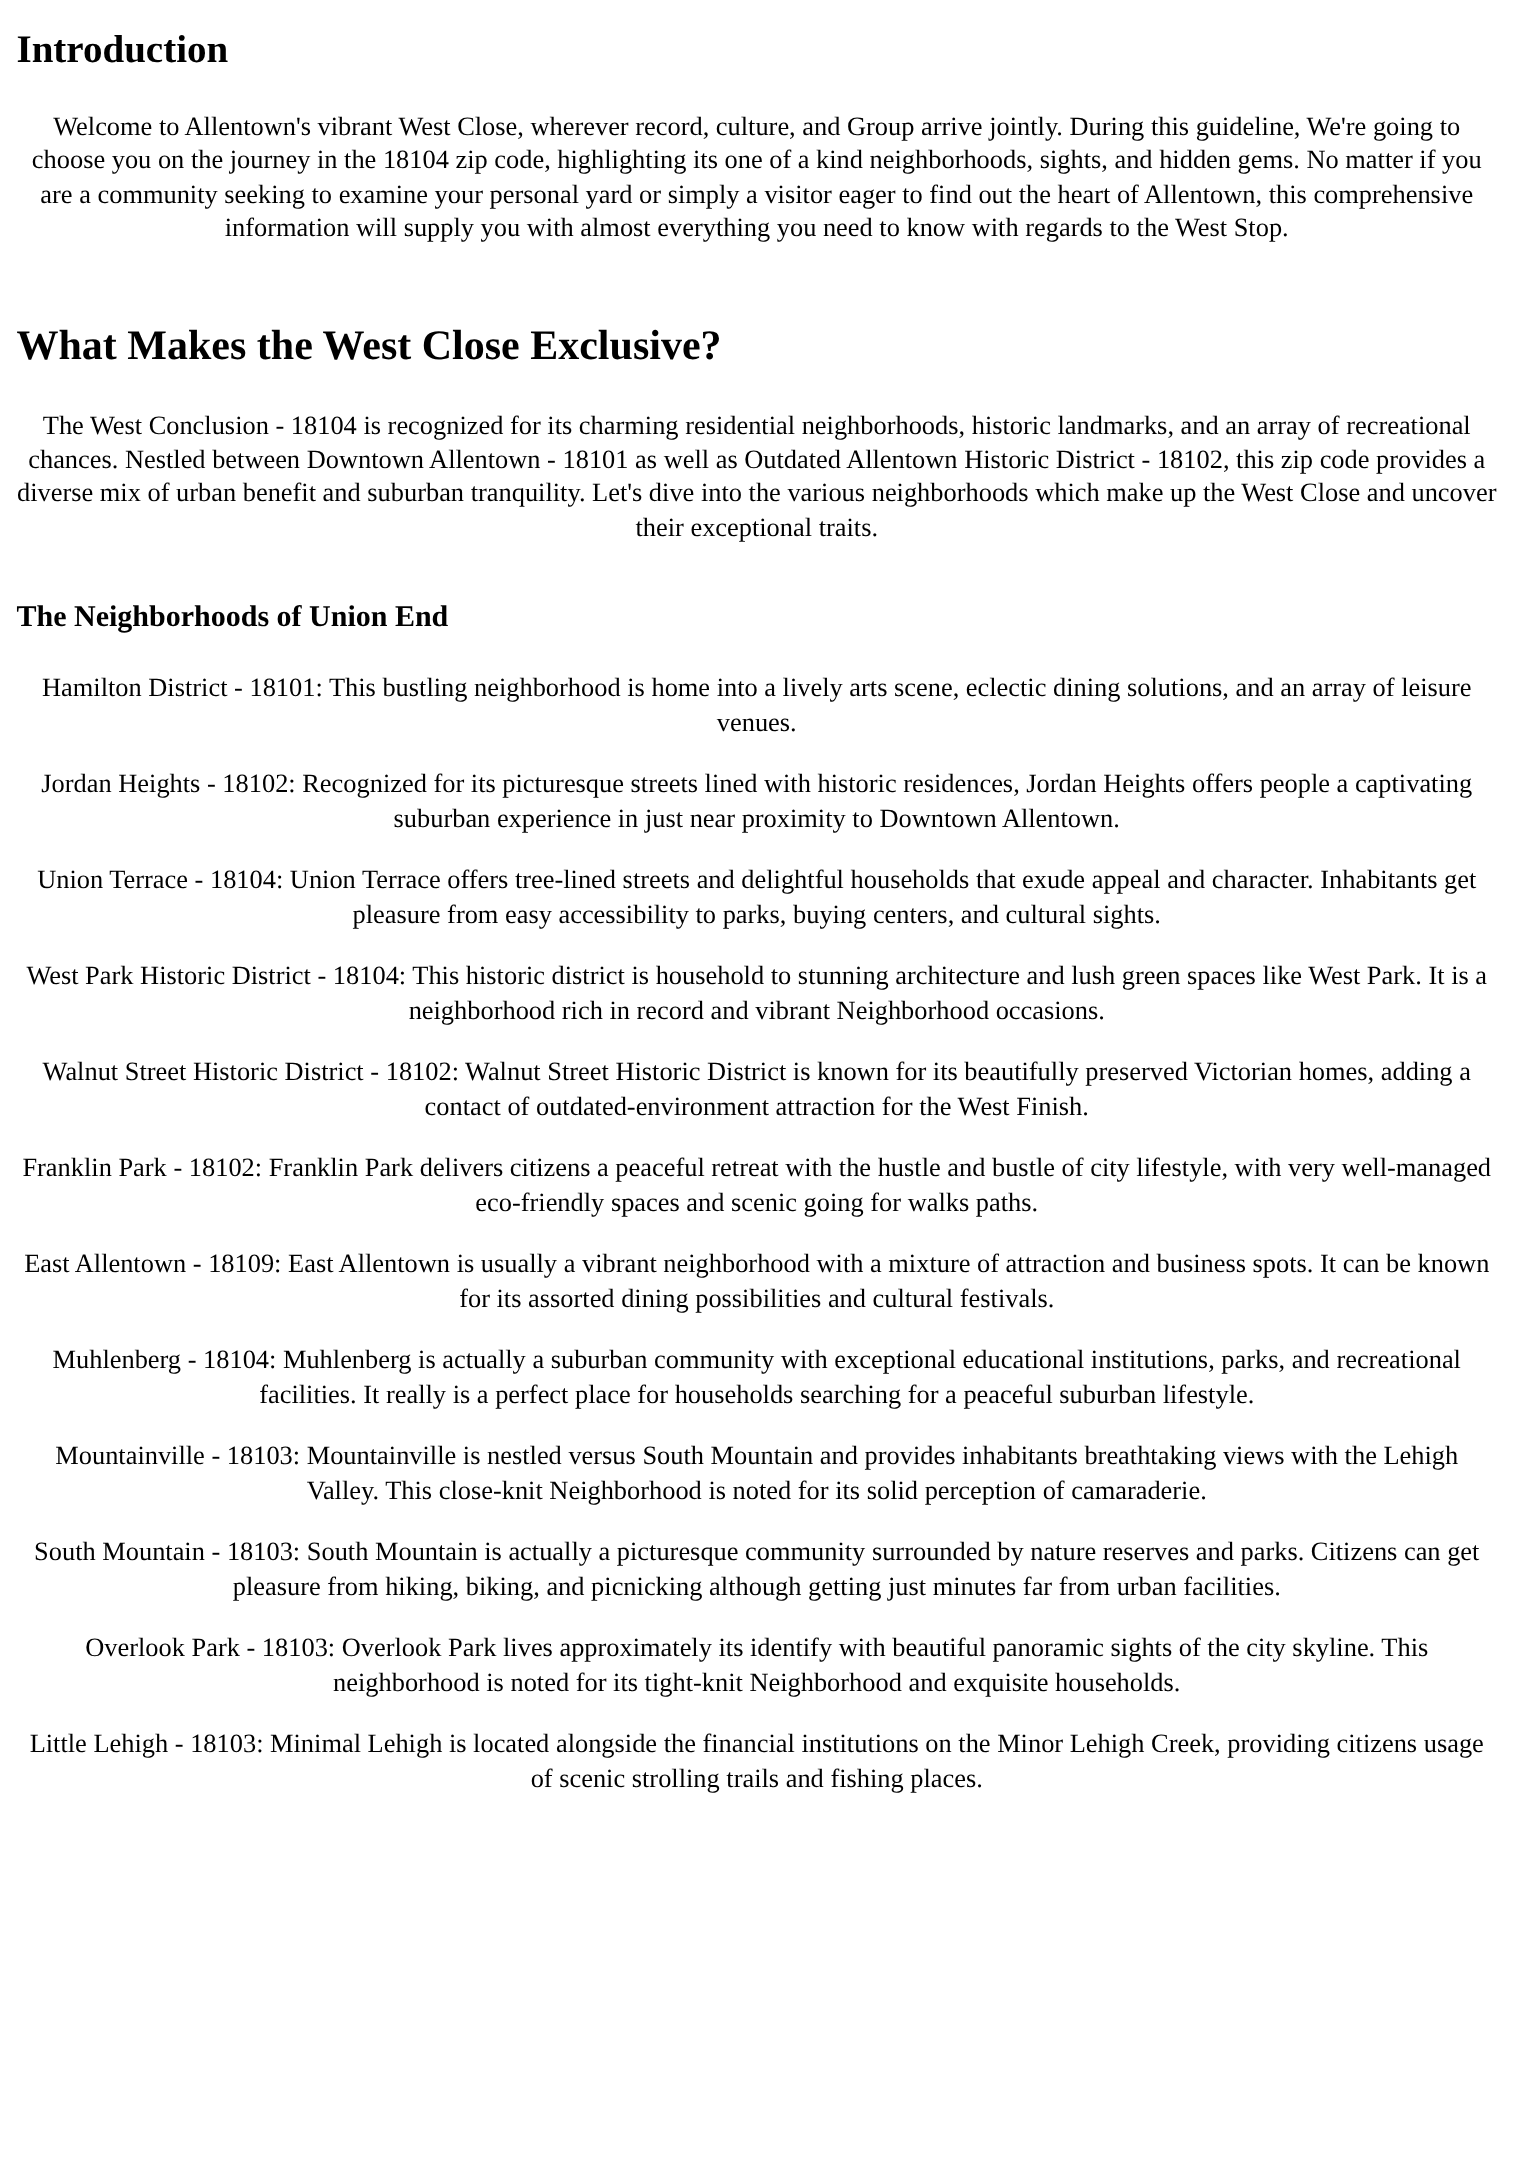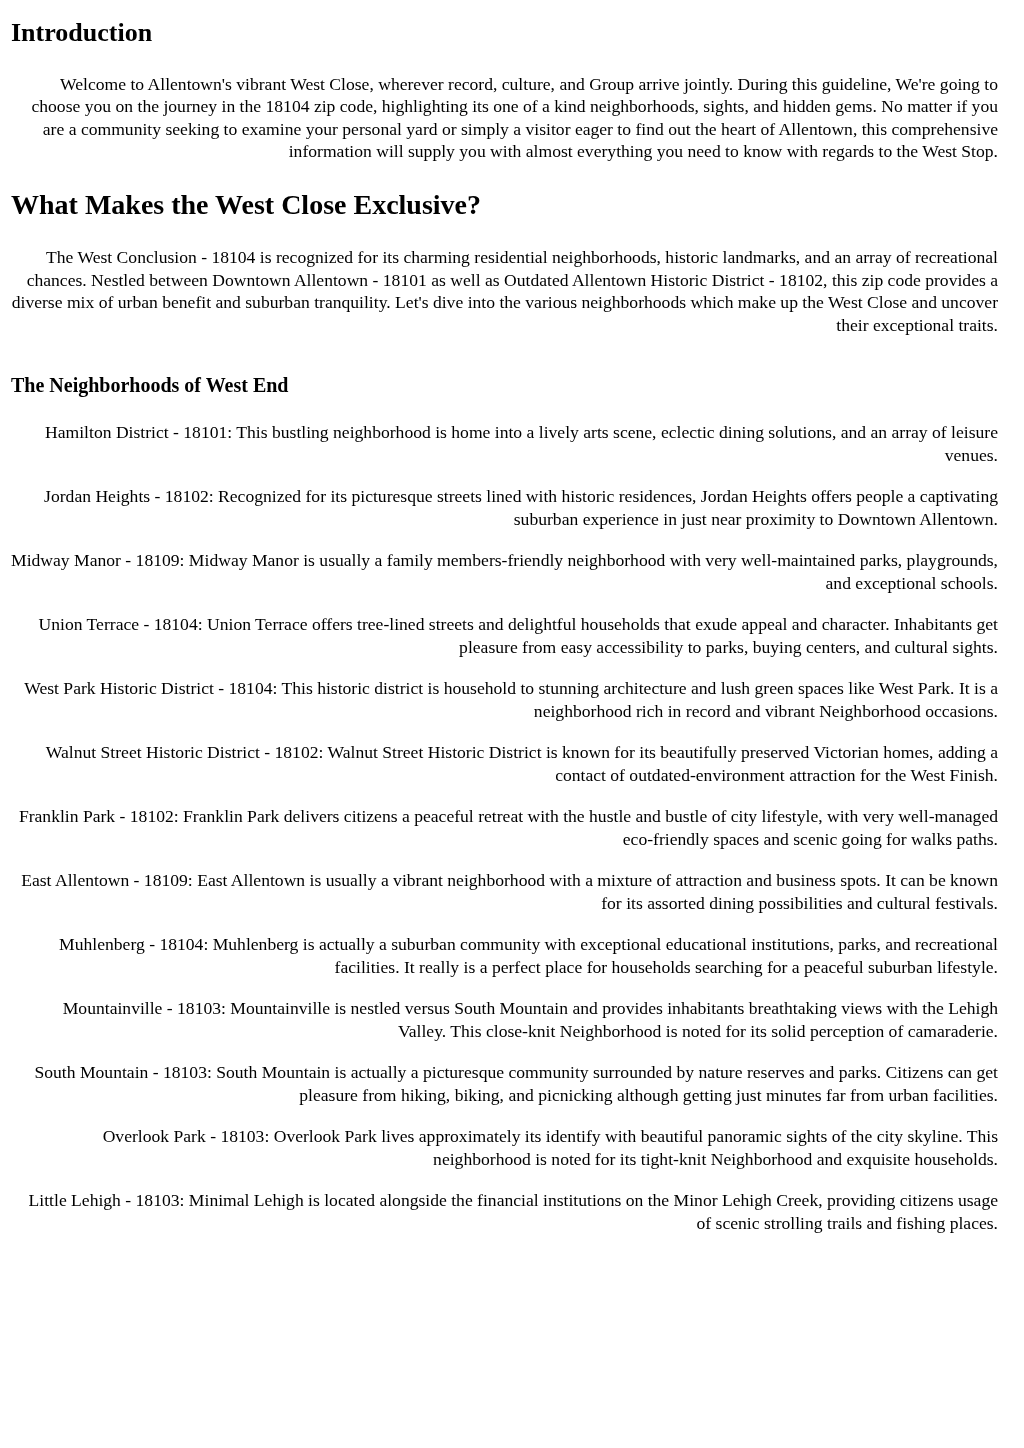--- a/index.html
+++ b/index.html
@@ -24,33 +24,33 @@
     font-size: 26px;
     font-weight: bold;
     line-height: 1.15;
     margin: 10px 0 0 0;
     letter-spacing: 0;
   }
   h2.doc-h2 {
     font-size: 28px;
     font-weight: bold;
     line-height: 1.15;
-    margin: 26px 0 0 0;
+    margin: 52px 0 0 0;
   }
   h3.doc-h3 {
     font-size: 20px;
     font-weight: bold;
     line-height: 1.15;
     margin: 38px 0 0 0;
   }
   p.doc-p {
     font-size: 17.6px;
     line-height: 22.5px;
     margin: 19px 0 0 0;
-    text-align: right;
+    text-align: center;
   }
   h1.doc-h1 + p.doc-p,
   h2.doc-h2 + p.doc-p {
     margin-top: 25px;
   }
   h3.doc-h3 + p.doc-p {
     margin-top: 24px;
   }
   .spacer-bottom {
     height: 70px;
@@ -60,25 +60,24 @@
 <body>
 
 <div class="page">
 
   <h1 class="doc-h1">Introduction</h1>
   <p class="doc-p">Welcome to Allentown's vibrant West Close, wherever record, culture, and Group arrive jointly. During this guideline, We're going to choose you on the journey in the 18104 zip code, highlighting its one of a kind neighborhoods, sights, and hidden gems. No matter if you are a community seeking to examine your personal yard or simply a visitor eager to find out the heart of Allentown, this comprehensive information will supply you with almost everything you need to know with regards to the West Stop.</p>
 
   <h2 class="doc-h2">What Makes the West Close Exclusive?</h2>
   <p class="doc-p">The West Conclusion - 18104 is recognized for its charming residential neighborhoods, historic landmarks, and an array of recreational chances. Nestled between Downtown Allentown - 18101 as well as Outdated Allentown Historic District - 18102, this zip code provides a diverse mix of urban benefit and suburban tranquility. Let's dive into the various neighborhoods which make up the West Close and uncover their exceptional traits.</p>
 
-  <h3 class="doc-h3">The Neighborhoods of West End</h3>
+  <h3 class="doc-h3">The Neighborhoods of Union End</h3>
 
   <p class="doc-p">Hamilton District - 18101: This bustling neighborhood is home into a lively arts scene, eclectic dining solutions, and an array of leisure venues.</p>
   <p class="doc-p">Jordan Heights - 18102: Recognized for its picturesque streets lined with historic residences, Jordan Heights offers people a captivating suburban experience in just near proximity to Downtown Allentown.</p>
-  <p class="doc-p">Midway Manor - 18109: Midway Manor is usually a family members-friendly neighborhood with very well-maintained parks, playgrounds, and exceptional schools.</p>
   <p class="doc-p">Union Terrace - 18104: Union Terrace offers tree-lined streets and delightful households that exude appeal and character. Inhabitants get pleasure from easy accessibility to parks, buying centers, and cultural sights.</p>
   <p class="doc-p">West Park Historic District - 18104: This historic district is household to stunning architecture and lush green spaces like West Park. It is a neighborhood rich in record and vibrant Neighborhood occasions.</p>
   <p class="doc-p">Walnut Street Historic District - 18102: Walnut Street Historic District is known for its beautifully preserved Victorian homes, adding a contact of outdated-environment attraction for the West Finish.</p>
   <p class="doc-p">Franklin Park - 18102: Franklin Park delivers citizens a peaceful retreat with the hustle and bustle of city lifestyle, with very well-managed eco-friendly spaces and scenic going for walks paths.</p>
   <p class="doc-p">East Allentown - 18109: East Allentown is usually a vibrant neighborhood with a mixture of attraction and business spots. It can be known for its assorted dining possibilities and cultural festivals.</p>
   <p class="doc-p">Muhlenberg - 18104: Muhlenberg is actually a suburban community with exceptional educational institutions, parks, and recreational facilities. It really is a perfect place for households searching for a peaceful suburban lifestyle.</p>
   <p class="doc-p">Mountainville - 18103: Mountainville is nestled versus South Mountain and provides inhabitants breathtaking views with the Lehigh Valley. This close-knit Neighborhood is noted for its solid perception of camaraderie.</p>
   <p class="doc-p">South Mountain - 18103: South Mountain is actually a picturesque community surrounded by nature reserves and parks. Citizens can get pleasure from hiking, biking, and picnicking although getting just minutes far from urban facilities.</p>
   <p class="doc-p">Overlook Park - 18103: Overlook Park lives approximately its identify with beautiful panoramic sights of the city skyline. This neighborhood is noted for its tight-knit Neighborhood and exquisite households.</p>
   <p class="doc-p">Little Lehigh - 18103: Minimal Lehigh is located alongside the financial institutions on the Minor Lehigh Creek, providing citizens usage of scenic strolling trails and fishing places.</p>

